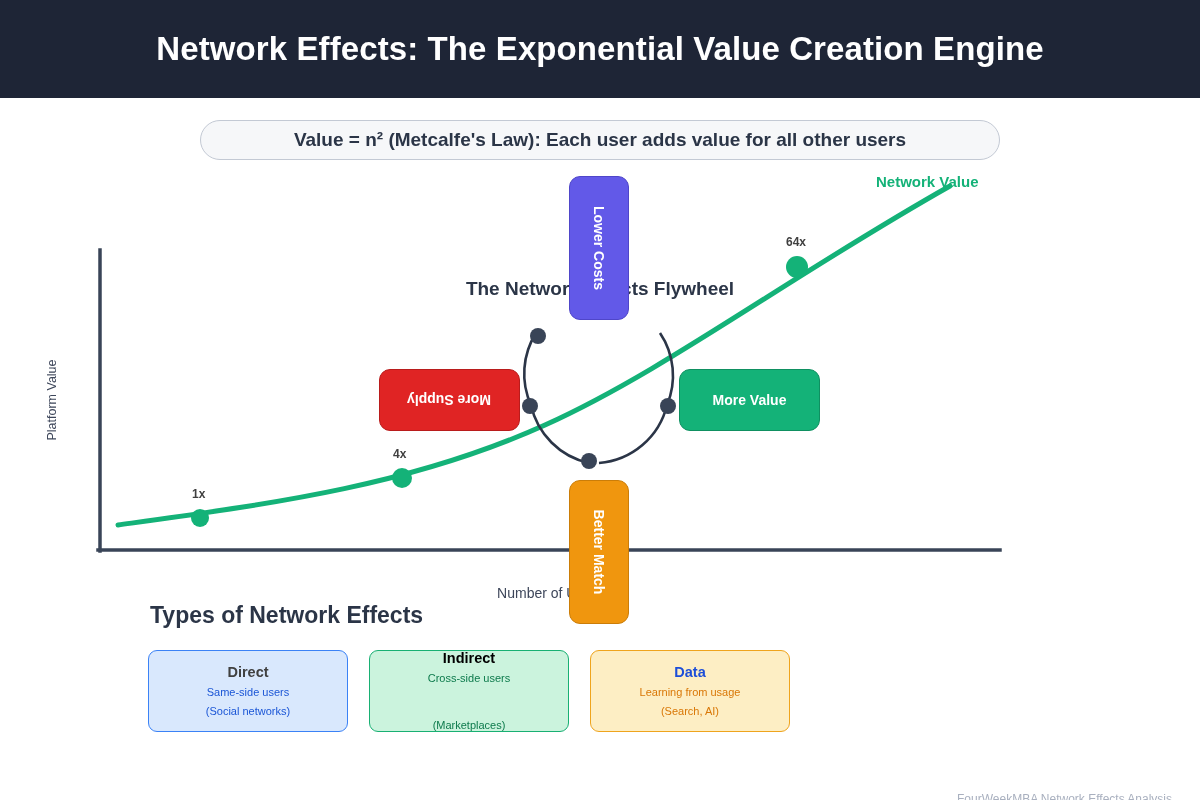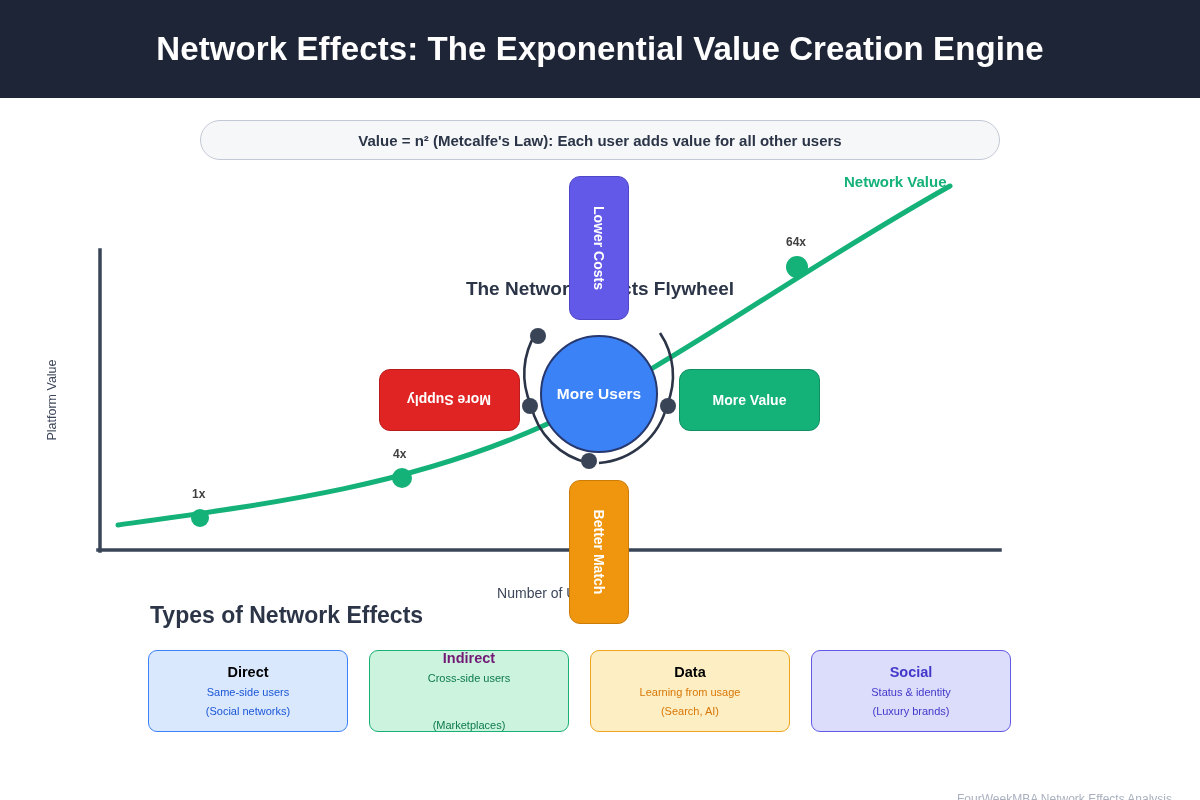--- a/index.html
+++ b/index.html
@@ -47,21 +47,21 @@
     width: 800px; height: 40px;
     box-sizing: border-box;
     border: 1.5px solid #c3c9d4;
     border-radius: 20px;
     background: #f6f7f9;
     display: flex;
     align-items: center;
     justify-content: center;
   }
   .formula-text {
-    font-size: 15px;
+    font-size: 19px;
     font-weight: bold;
     color: #2b3547;
     white-space: nowrap;
   }
 
   
   .chart-layer {
     position: absolute;
     left: 0; top: 0;
     width: 1200px; height: 800px;
@@ -84,21 +84,21 @@
     left: 440px;
     top: 585px;
     width: 220px;
     text-align: center;
     font-size: 14px;
     color: #3d465a;
     white-space: nowrap;
   }
   .series-label {
     position: absolute;
-    left: 844px;
+    left: 876px;
     top: 173px;
     font-size: 15px;
     font-weight: bold;
     color: #19b97c;
     white-space: nowrap;
   }
   .pt-label {
     position: absolute;
     font-size: 12px;
     font-weight: bold;
@@ -279,44 +279,36 @@
   <div class="fly-node node-left" style="background: rgb(224, 36, 36); border-color: rgb(185, 28, 28);">
     <span>More Supply</span>
   </div>
   <div class="fly-node node-right" style="background: rgb(20, 178, 120); border-color: rgb(15, 144, 97);">
     <span>More Value</span>
   </div>
   <div class="fly-node node-bottom" style="background: rgb(240, 150, 14); border-color: rgb(203, 125, 8);">
     <span>Better Match</span>
   </div>
 
-  <div class="fly-hub" style="background: rgb(59, 130, 246); border-color: rgb(39, 56, 110);">
-    <div class="fly-hub-label">More Users</div>
-  </div>
 
   <div class="types-title">Types of Network Effects</div>
 
   <div class="types-row">
     <div class="type-card" id="tc0" style="background: rgb(217, 232, 253); border-color: rgb(59, 130, 246);">
-      <div class="type-name" style="color: #000000;">Direct</div>
+      <div class="type-name" style="color: #404040;">Direct</div>
       <div class="type-sub" style="color: rgb(27, 86, 214);">Same-side users</div>
       <div class="type-ex" style="color: rgb(27, 86, 214);">(Social networks)</div>
     </div>
     <div class="type-card" id="tc1" style="background: rgb(203, 243, 221); border-color: rgb(24, 176, 115);">
-      <div class="type-name" style="color: #701a75;">Indirect</div>
+      <div class="type-name" style="color: #000000;">Indirect</div>
       <div class="type-sub" style="color: rgb(13, 122, 76);">Cross-side users</div>
       <div class="type-ex" style="color: rgb(13, 122, 76); margin-top: 28px;">(Marketplaces)</div>
     </div>
     <div class="type-card" id="tc2" style="background: rgb(253, 238, 196); border-color: rgb(239, 164, 29);">
-      <div class="type-name" style="color: #000000;">Data</div>
+      <div class="type-name" style="color: #1d4ed8;">Data</div>
       <div class="type-sub" style="color: rgb(217, 119, 6);">Learning from usage</div>
       <div class="type-ex" style="color: rgb(217, 119, 6);">(Search, AI)</div>
     </div>
-    <div class="type-card" id="tc3" style="background: rgb(220, 220, 251); border-color: rgb(98, 89, 232);">
-      <div class="type-name" style="color: rgb(67, 56, 202);">Social</div>
-      <div class="type-sub" style="color: rgb(67, 56, 202);">Status &amp; identity</div>
-      <div class="type-ex" style="color: rgb(67, 56, 202);">(Luxury brands)</div>
-    </div>
   </div>
 
   <div class="footer-note" style="color: rgb(169, 176, 191);">FourWeekMBA Network Effects Analysis</div>
 
 </div>
 
 </body></html>

